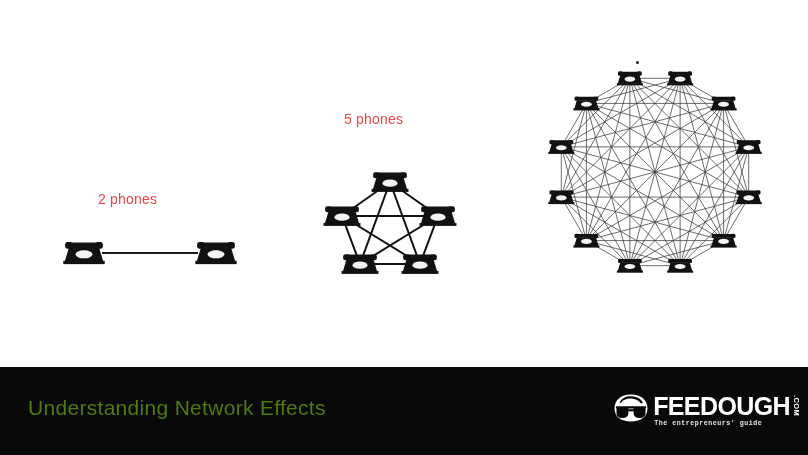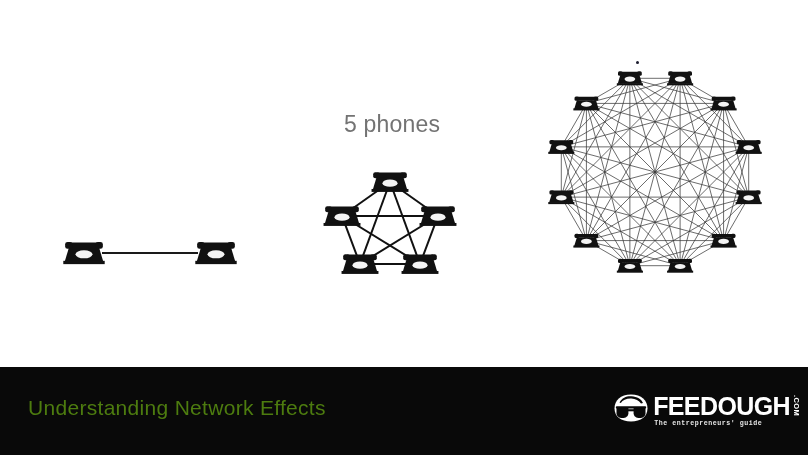--- a/index.html
+++ b/index.html
@@ -29,23 +29,23 @@
     left: 0; top: 0;
     width: 808px;
     height: 367px;
     background: #ffffff;
   }
 
   
   .group-label {
     position: absolute;
     font-family: "Liberation Sans", sans-serif;
-    font-size: 23px;
+    font-size: 14px;
     font-weight: 400;
-    color: #737373;
+    color: #ef4444;
     letter-spacing: 0.2px;
     white-space: nowrap;
   }
   #label-two   { left: 98px;  top: 191px; }
   #label-five  { left: 344px; top: 111px; }
 
   
   .network-svg { position: absolute; display: block; }
   #net-two   { left: 60px;  top: 228px; }
   #net-five  { left: 322px; top: 160px; }
@@ -133,20 +133,21 @@
     line-height: 8px;
   }
 </style>
 </head>
 <body>
 
 <div id="slide">
 
   <div id="canvas-area">
 
+    <div id="label-two" class="group-label">2 phones</div>
 
     <svg id="net-two" class="network-svg" width="180" height="50" viewBox="0 0 180 50">
       <defs>
         <g id="phone-glyph">
 
           <rect x="-17" y="-11.5" width="34" height="6.5" rx="3.2" fill="#111111"></rect>
           <rect x="-20.5" y="-12" width="8" height="7.5" rx="2.6" fill="#111111"></rect>
           <rect x="12.5" y="-12" width="8" height="7.5" rx="2.6" fill="#111111"></rect>
 
           <path d="M -21 9.5 L -16.5 -5.5 L 16.5 -5.5 L 21 9.5 Z" fill="#111111"></path>

